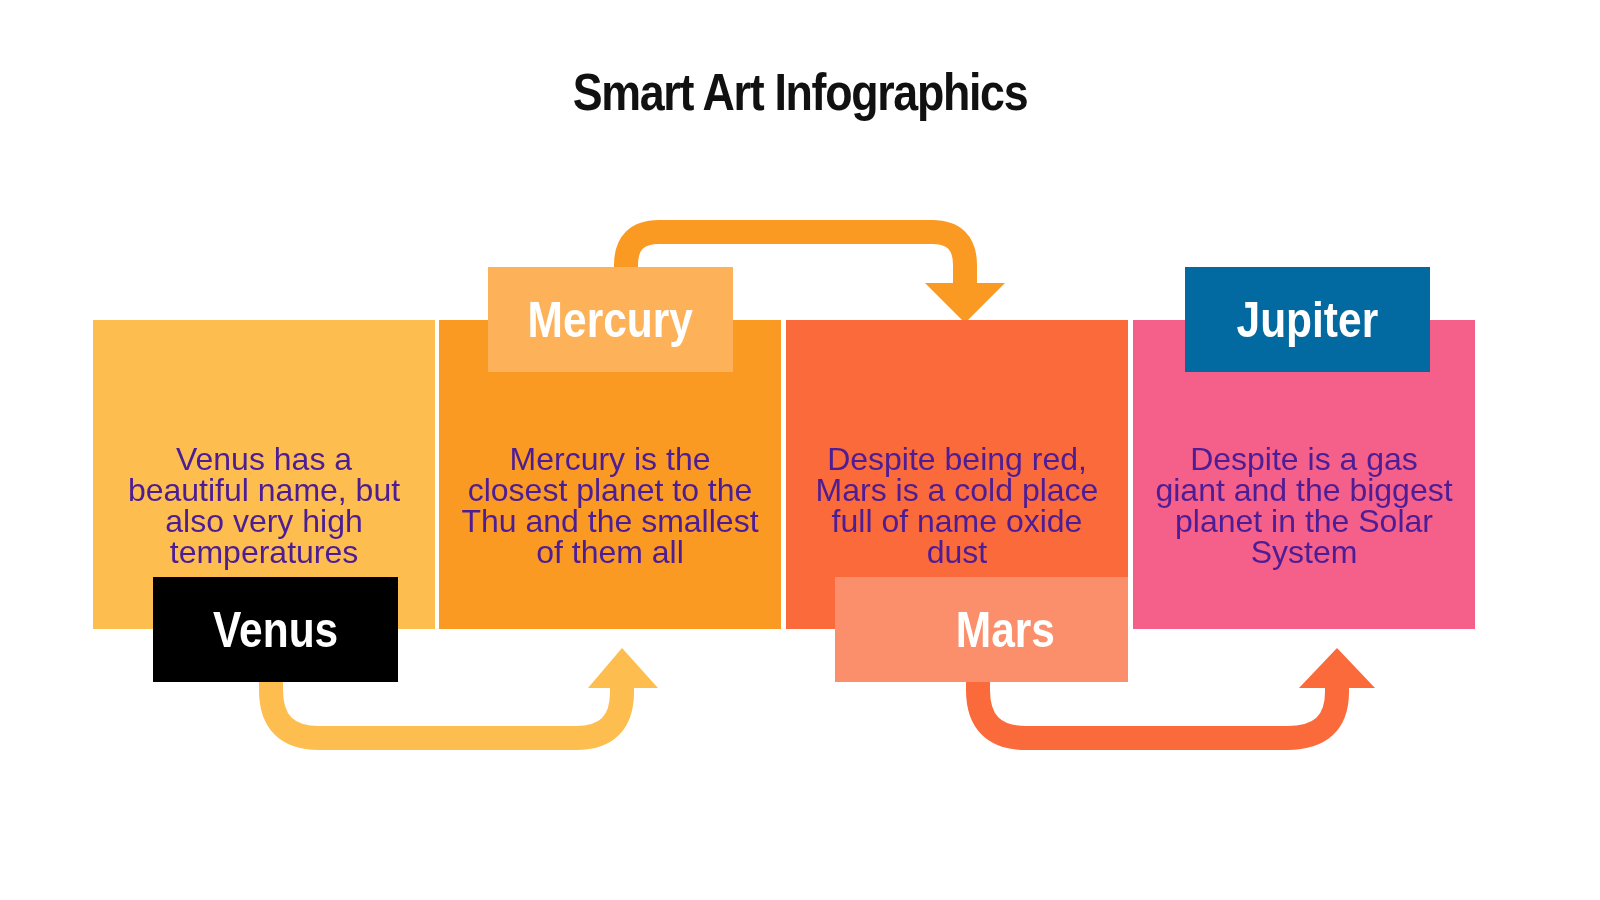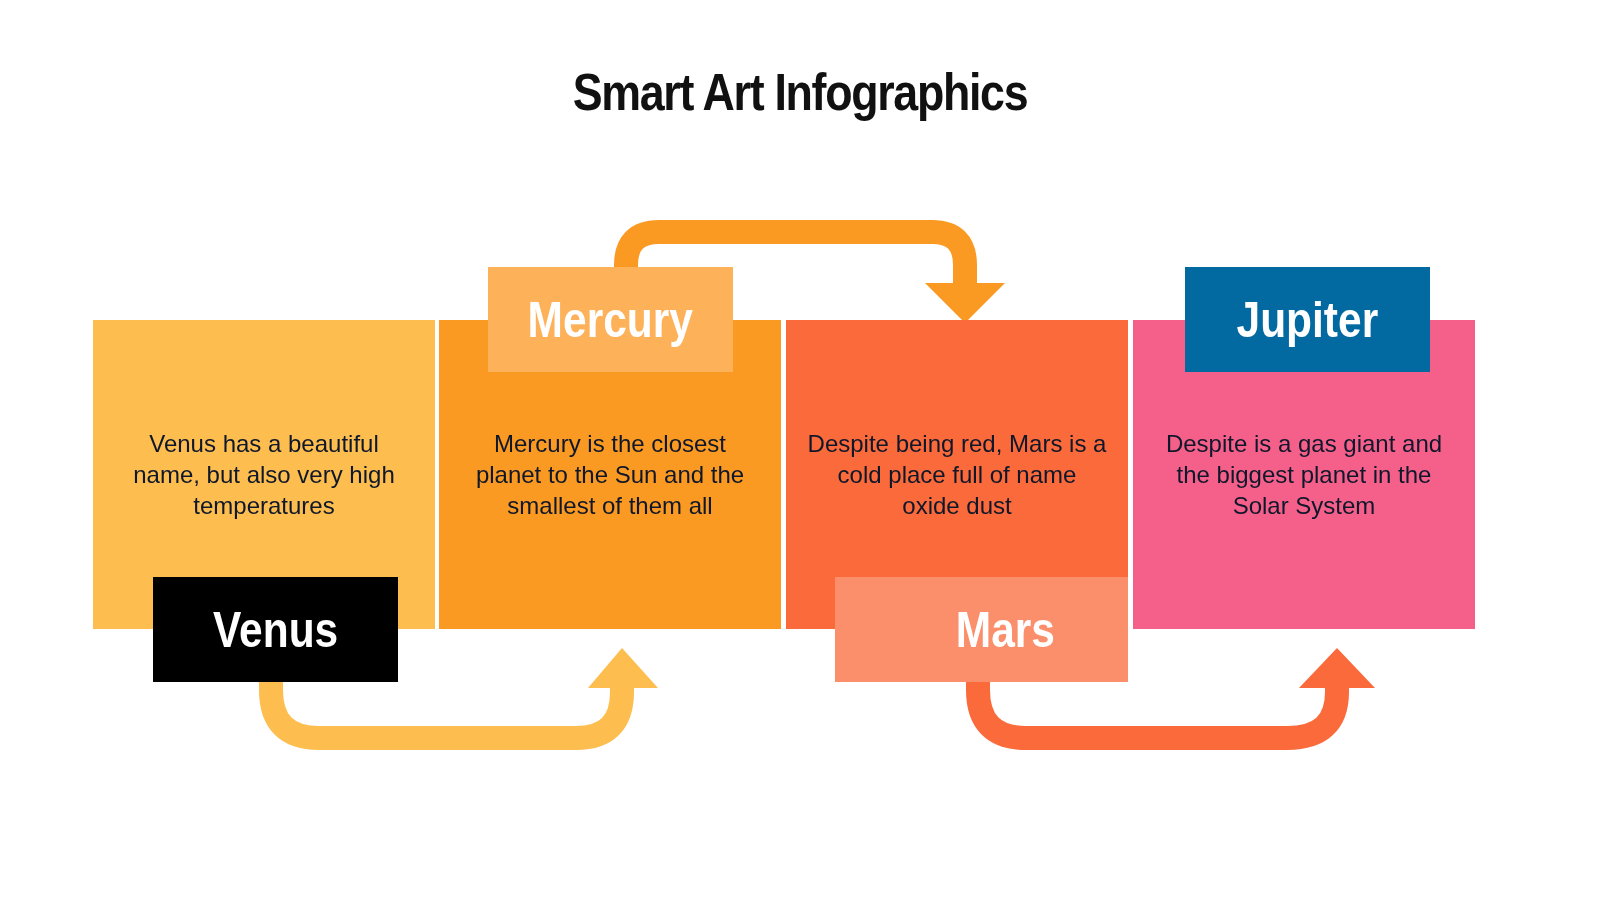--- a/index.html
+++ b/index.html
@@ -10,22 +10,22 @@
     .title {
       position: absolute; left: 0; top: 62px; width: 1600px; text-align: center;
       font-family: "Liberation Sans", sans-serif; font-weight: bold; font-size: 52px;
       color: #111111; letter-spacing: -1.5px; transform: scaleX(0.86); transform-origin: center;
     }
     svg.arrows { position: absolute; left: 0; top: 0; }
     .panel {
       position: absolute; top: 320px; height: 309px; width: 342px;
     }
     .panel .desc {
-      position: absolute; left: 20px; right: 20px; top: 108px;
-      text-align: center; color: #0f172a; font-size: 24px; line-height: 31px;
+      position: absolute; left: 20px; right: 20px; top: 124px;
+      text-align: center; color: #4c1d95; font-size: 32px; line-height: 31px;
       font-family: "Liberation Sans", sans-serif;
     }
     .label {
       position: absolute; width: 245px; height: 105px;
       display: flex; align-items: center; justify-content: center;
       color: #ffffff; font-weight: bold; font-size: 50px;
       font-family: "Liberation Sans", sans-serif;
     }
     .label span { display: inline-block; transform: scaleX(0.85); }
   </style>
@@ -49,21 +49,21 @@
   <g>
     <path d="M 978 680 L 978 690 Q 978 738 1026 738 L 1287 738 Q 1337 738 1337 692 L 1337 680" fill="none" stroke="#FA6A3A" stroke-width="24"></path>
     <polygon points="1299,688 1375,688 1337,648" fill="#FA6A3A"></polygon>
   </g>
 </svg>
 
 <div class="panel" style="left:93px; background:#FDBE4F;">
   <div class="desc">Venus has a beautiful name, but also very high temperatures</div>
 </div>
 <div class="panel" style="left:439px; background:#FB9A22;">
-  <div class="desc">Mercury is the closest planet to the Sun and the smallest of them all</div>
+  <div class="desc">Mercury is the closest planet to the Thu and the smallest of them all</div>
 </div>
 <div class="panel" style="left:786px; background:#FA6A3A;">
   <div class="desc">Despite being red, Mars is a cold place full of name oxide dust</div>
 </div>
 <div class="panel" style="left:1133px; background:#F5608A;">
   <div class="desc">Despite is a gas giant and the biggest planet in the Solar System</div>
 </div>
 
 <div class="label" style="left:153px; top:577px; background:#000000;">
   <span>Venus</span>

